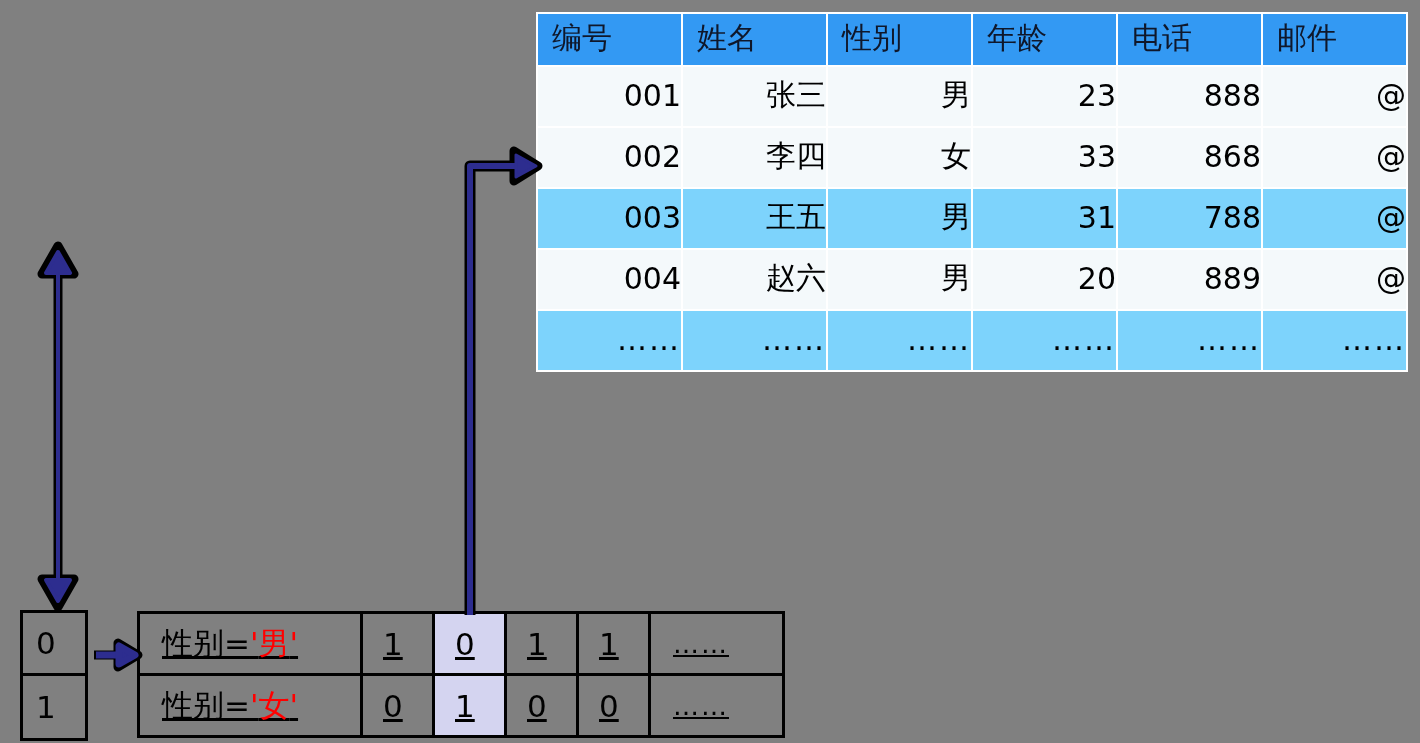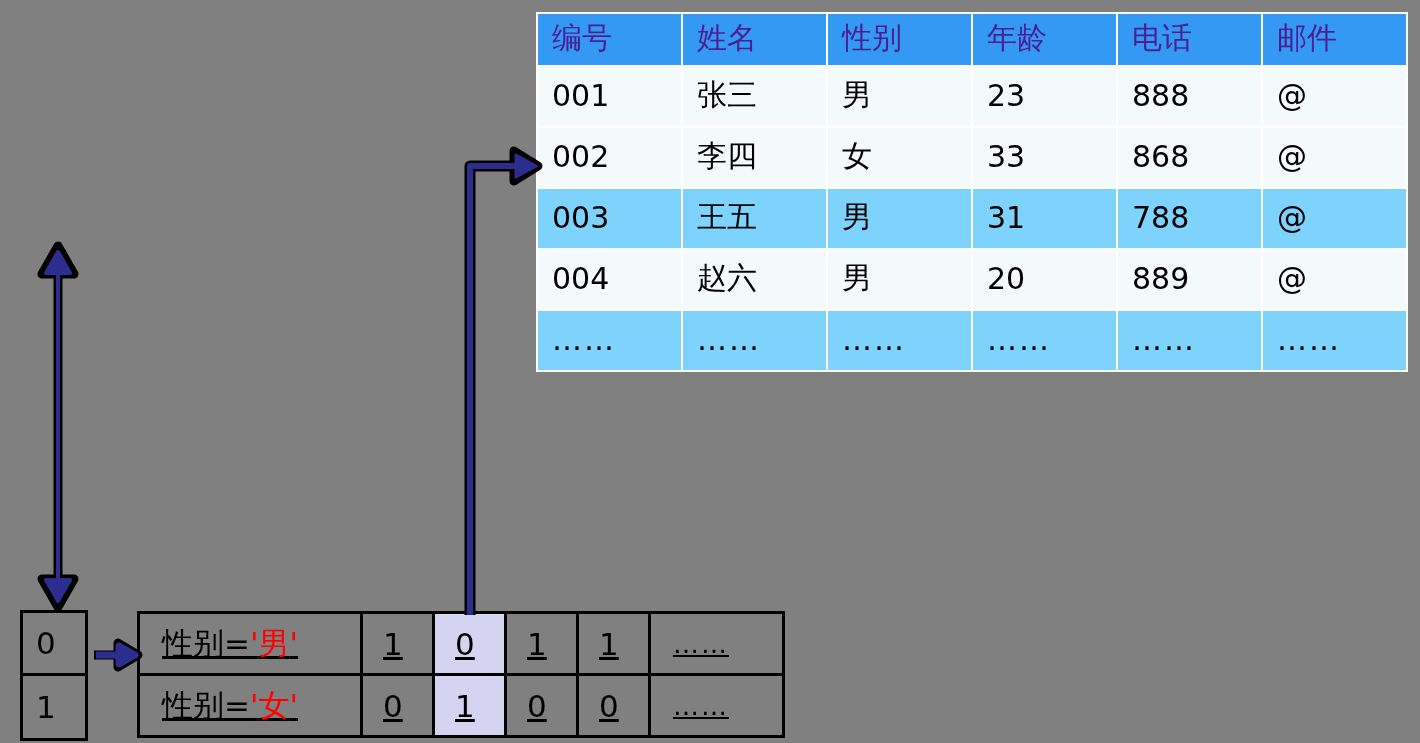--- a/index.html
+++ b/index.html
@@ -46,33 +46,33 @@
     left: 536px;
     top: 12px;
     width: 872px;
     border-collapse: separate;
     border-spacing: 2px;
     background: #ffffff;
     table-layout: fixed;
   }
   #user-table th {
     background: #3399f3;
-    color: #4c1d95;
+    color: #0f172a;
     font-family: "DejaVu Serif", "Liberation Serif", serif;
     font-size: 30px;
     font-weight: normal;
     text-align: left;
     padding: 4px 0 6px 14px;
     height: 49px;
     box-sizing: border-box;
   }
   #user-table td {
     font-size: 30px;
     color: #000000;
-    text-align: left;
+    text-align: right;
     padding: 2px 0 4px 14px;
     height: 59px;
     box-sizing: border-box;
     font-family: "DejaVu Sans", "Liberation Sans", sans-serif;
   }
   #user-table tr.odd td { background: #f4f9fb; }
   #user-table tr.even td { background: #7dd3fc; }
   .dots-cell { letter-spacing: 2px; font-size: 26px; }
 
   

